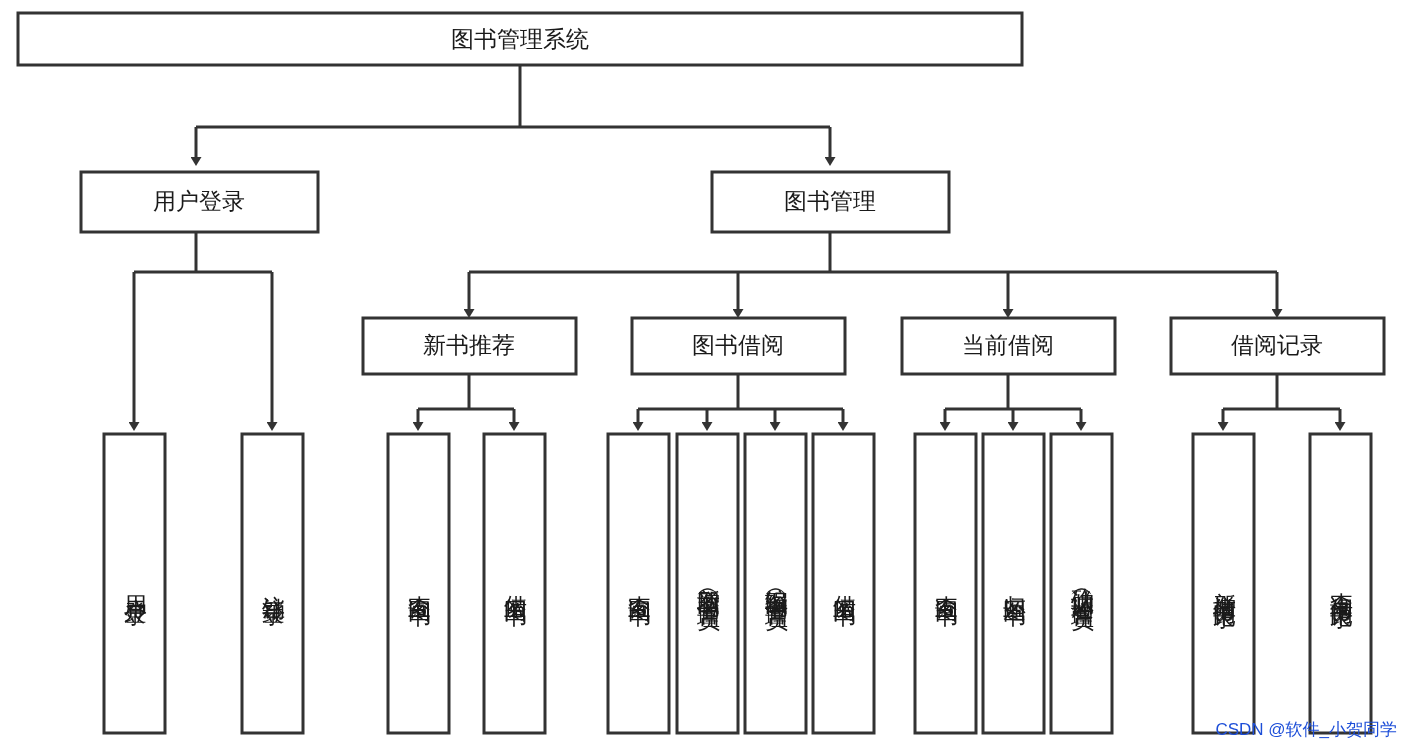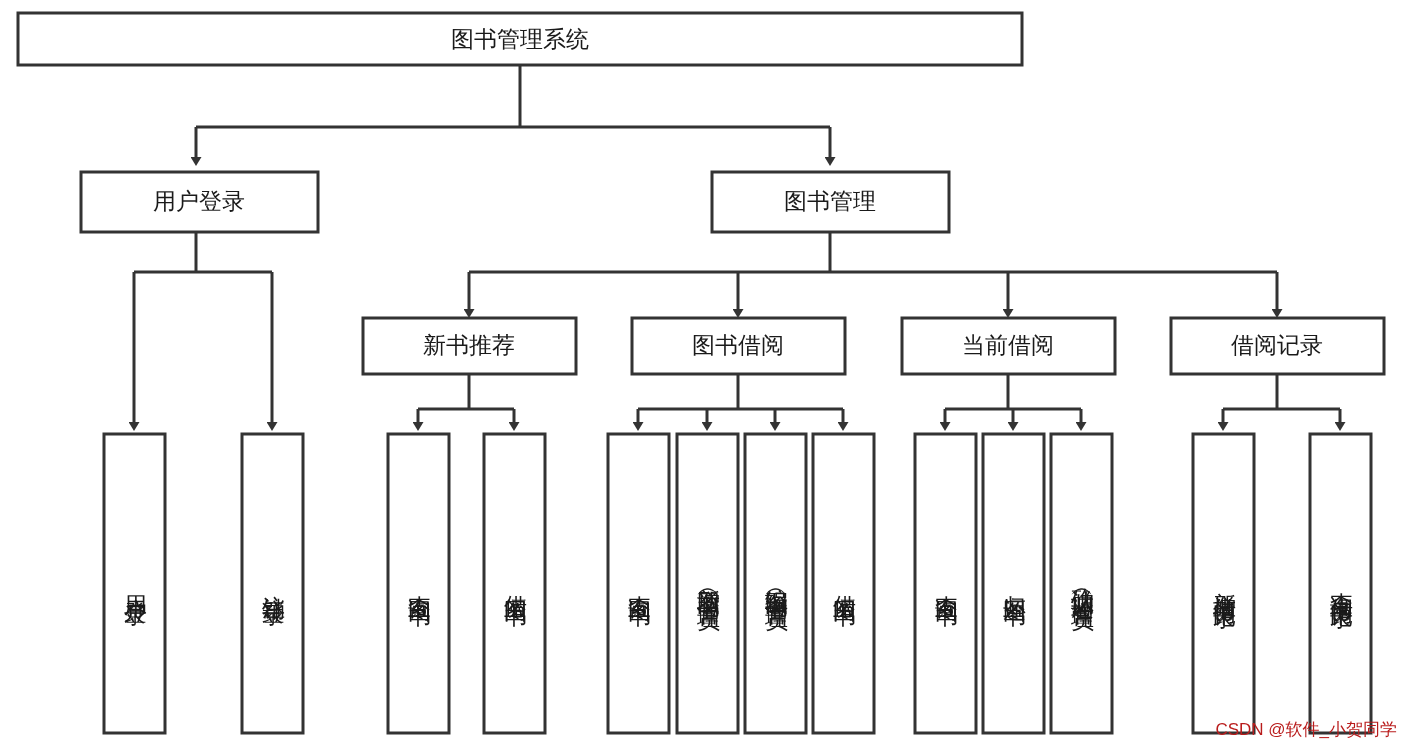--- a/index.html
+++ b/index.html
@@ -51,21 +51,21 @@
     writing-mode: vertical-rl;
     text-orientation: upright;
     letter-spacing: 3px;
   }
   .watermark {
     position: absolute;
     right: 8px;
     bottom: 6px;
     font-family: "Liberation Sans", "DejaVu Sans", sans-serif;
     font-size: 17px;
-    color: #b91c1c;
+    color: #1d4ed8;
     white-space: nowrap;
     pointer-events: none;
   }
 </style>
 </head>
 <body>
 
 <div id="diagram-root">
 
   <svg class="flow" viewBox="0 0 1405 747" xmlns="http://www.w3.org/2000/svg">

